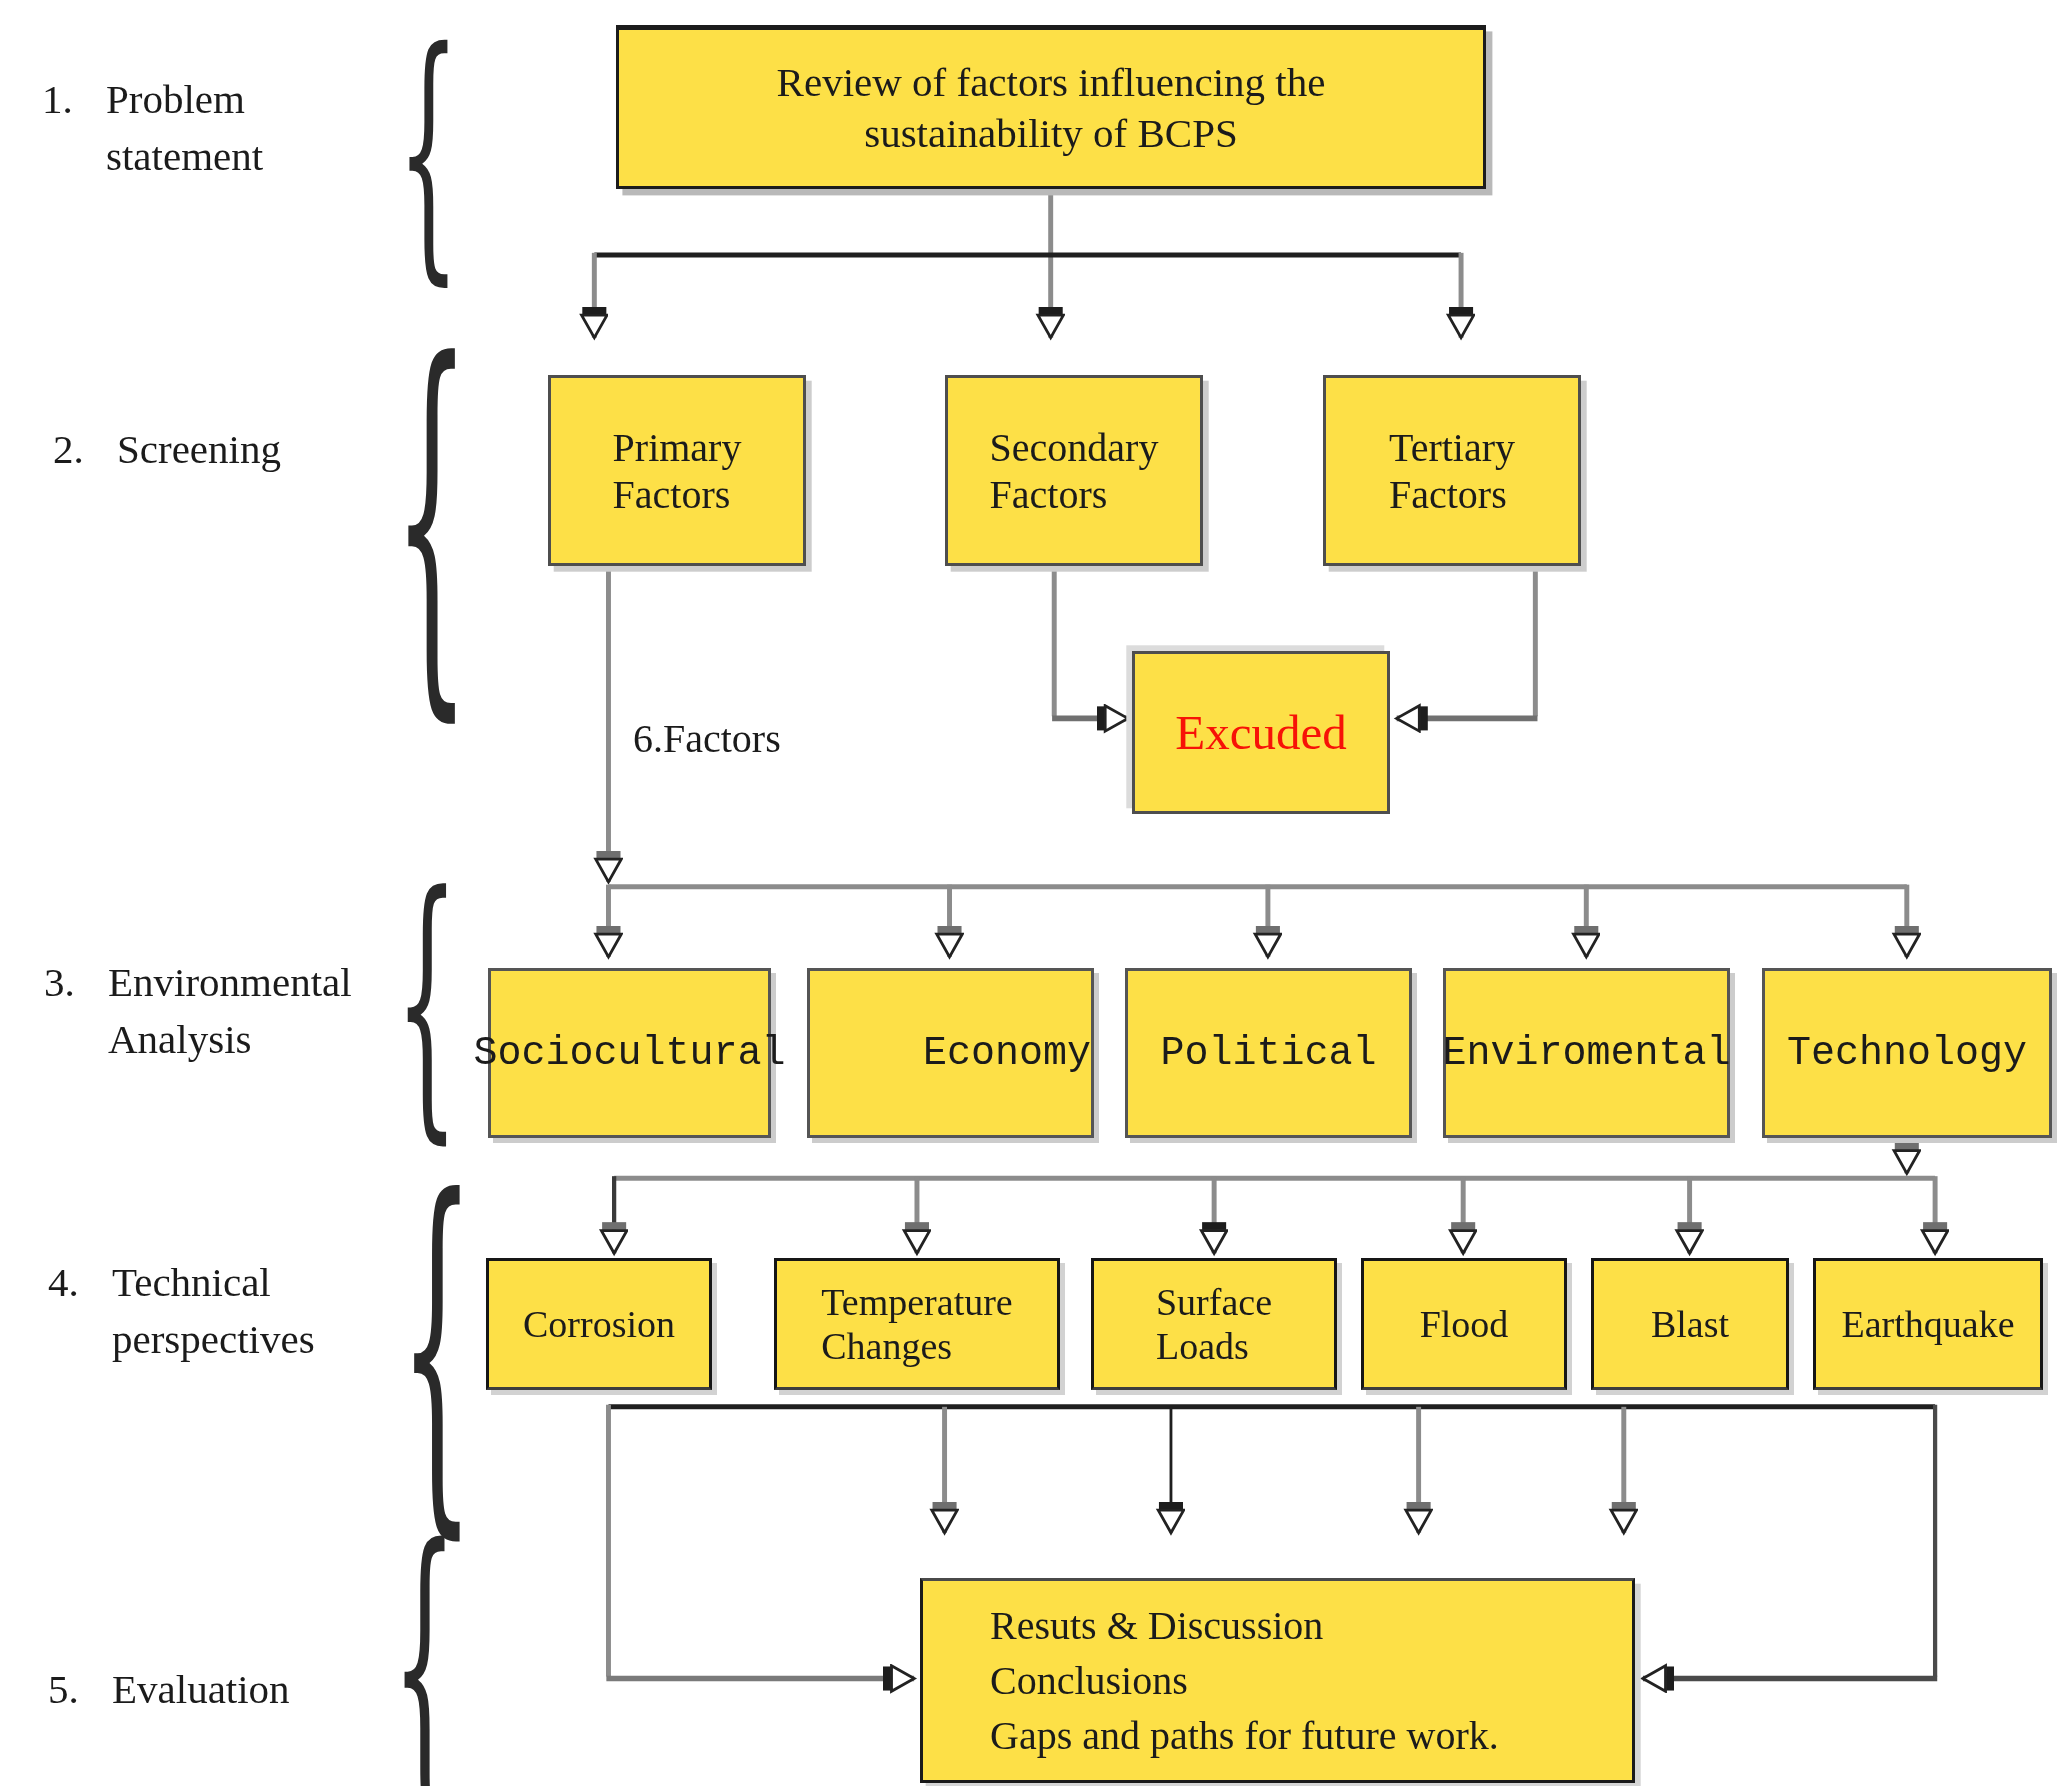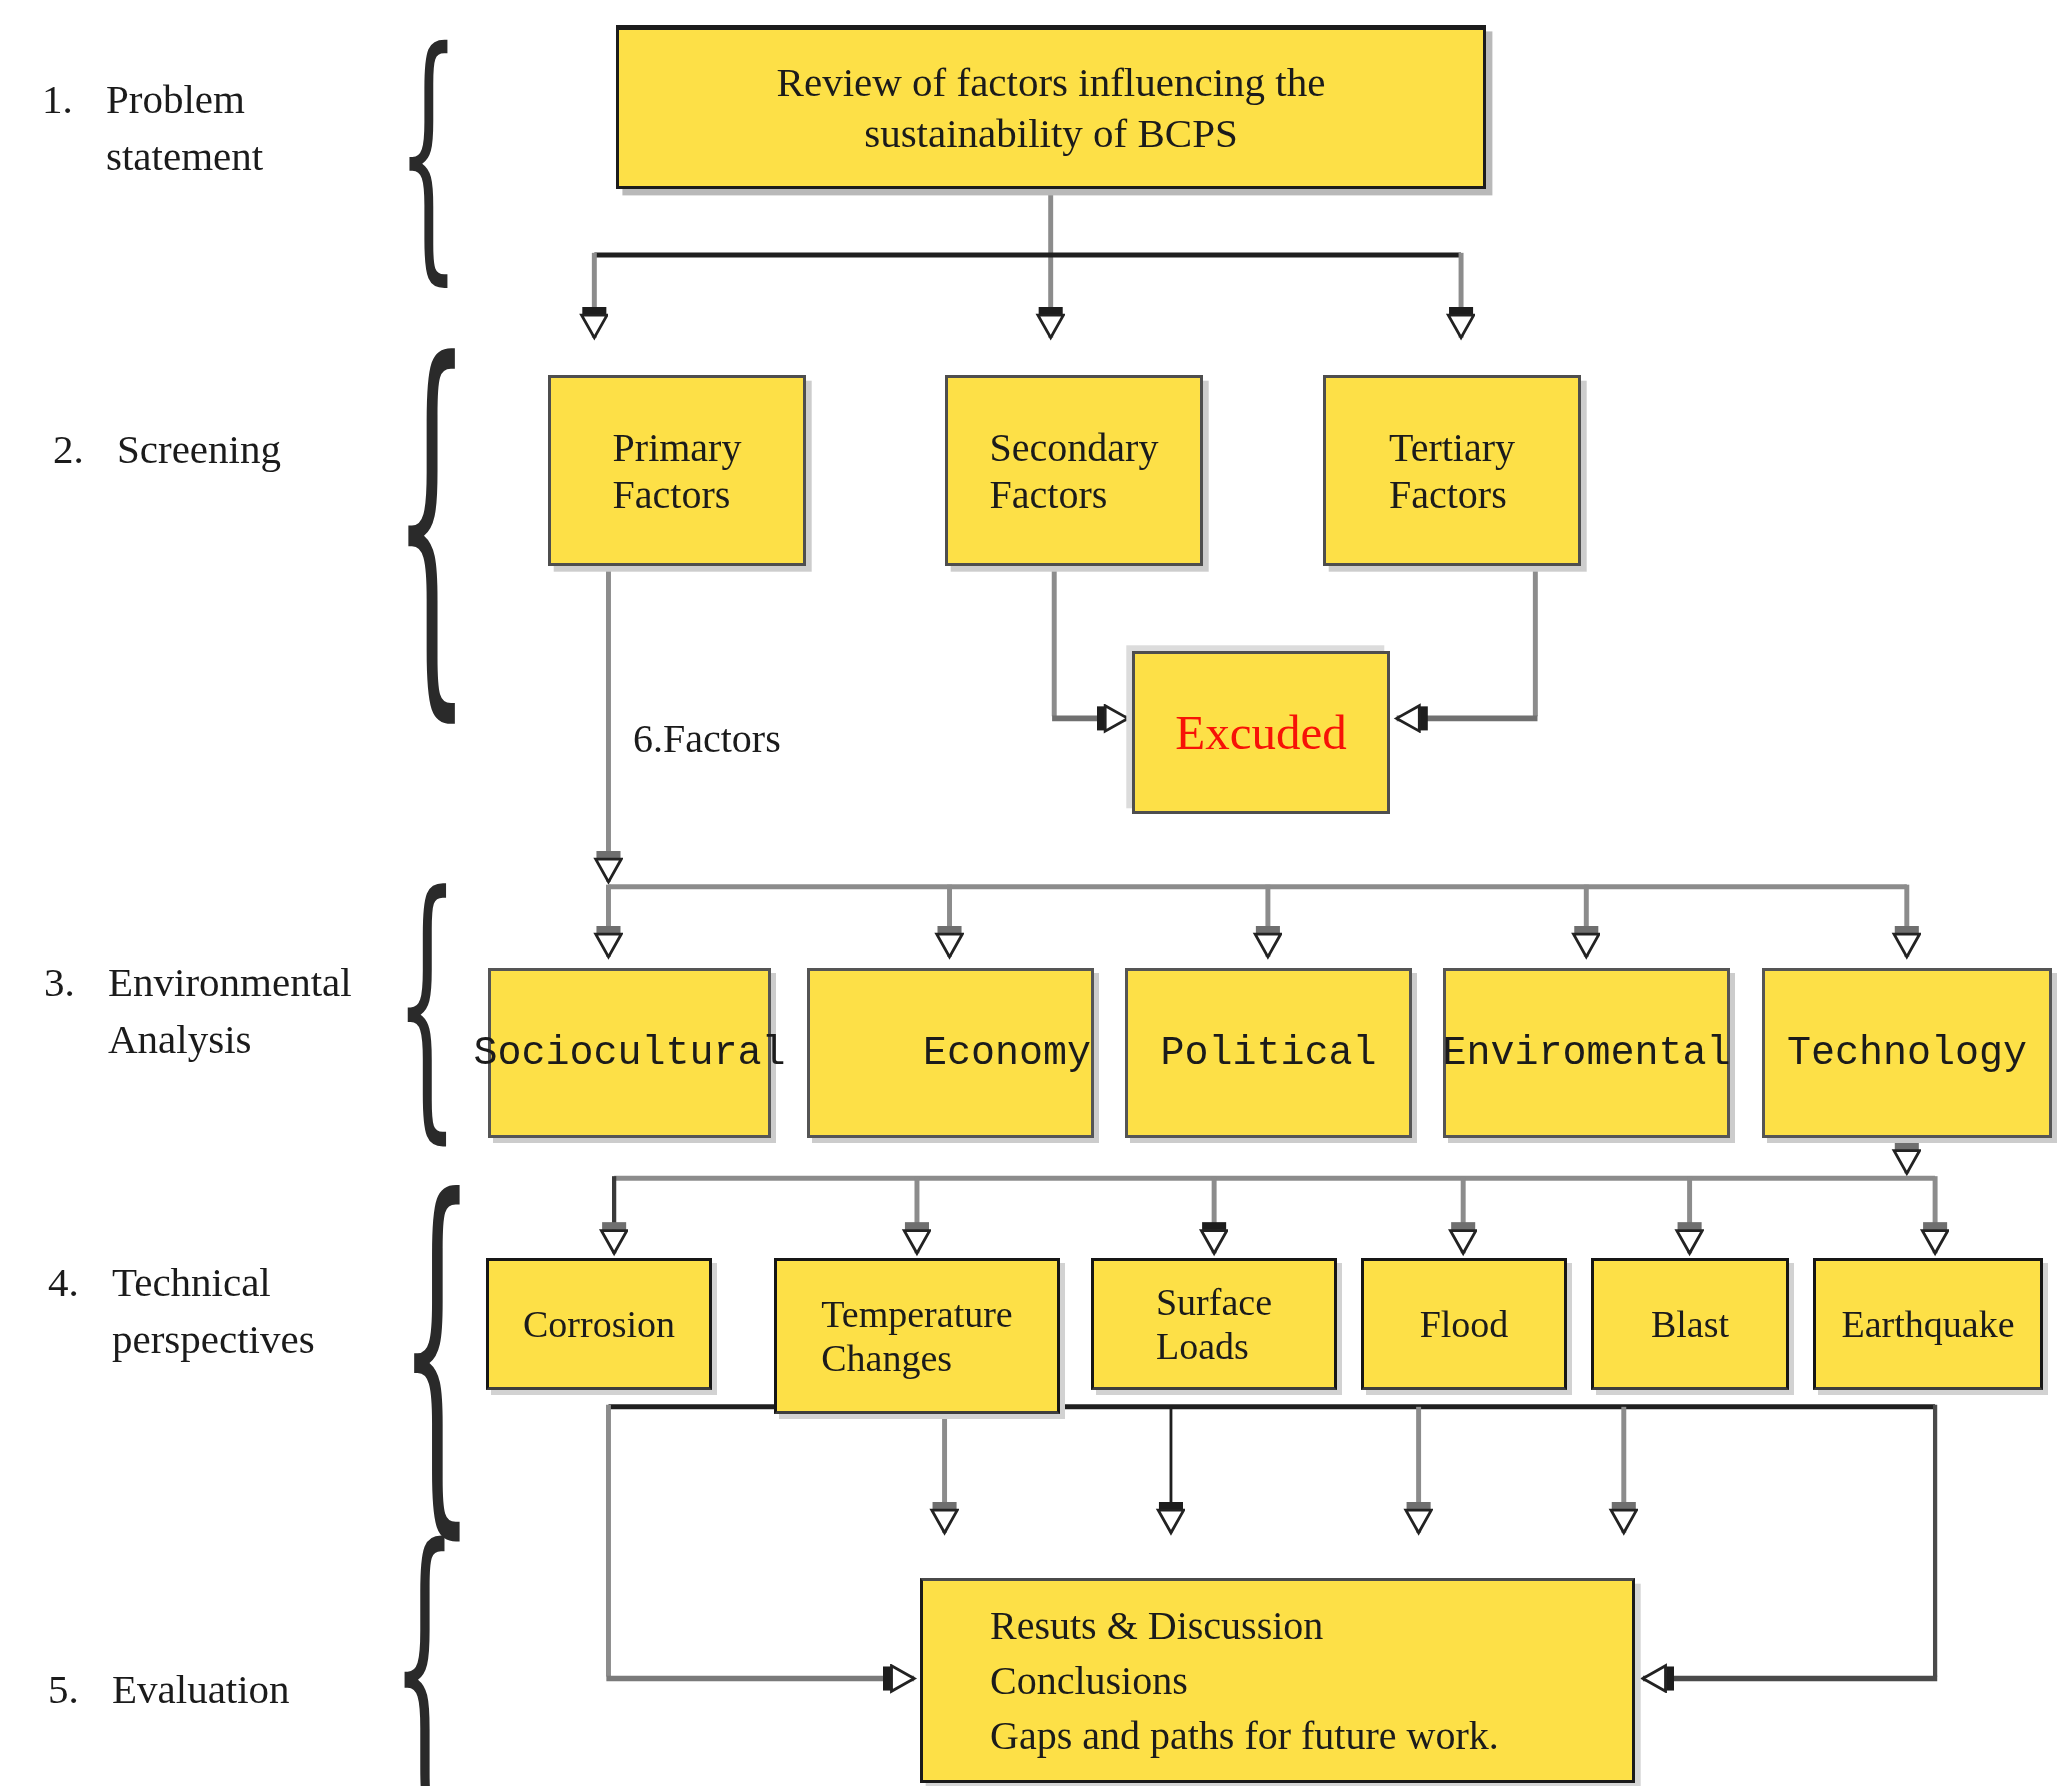--- a/index.html
+++ b/index.html
@@ -217,21 +217,21 @@
       <span class="num">4.</span>
       <span class="pre">Technical
 perspectives</span>
     </div>
     <div class="abs brace" style="left:405px;top:1197px;width:64px;height:294px;font-size:336px;">
       <span style="transform:scale(0.35,1.15);">{</span>
     </div>
     <div class="abs fbox b-tech" style="left:486px;top:1258px;width:226px;height:132px;">
       <span class="inner center">Corrosion</span>
     </div>
-    <div class="abs fbox b-tech" style="left:774px;top:1258px;width:286px;height:156px;justify-content:center;">
+    <div class="abs fbox b-tech" style="left:774px;top:1258px;width:286px;height:132px;justify-content:center;">
       <span class="inner pre">Temperature
 Changes</span>
     </div>
     <div class="abs fbox b-tech" style="left:1091px;top:1258px;width:246px;height:132px;">
       <span class="inner pre">Surface
 Loads</span>
     </div>
     <div class="abs fbox b-tech" style="left:1361px;top:1258px;width:206px;height:132px;">
       <span class="inner center">Flood</span>
     </div>

